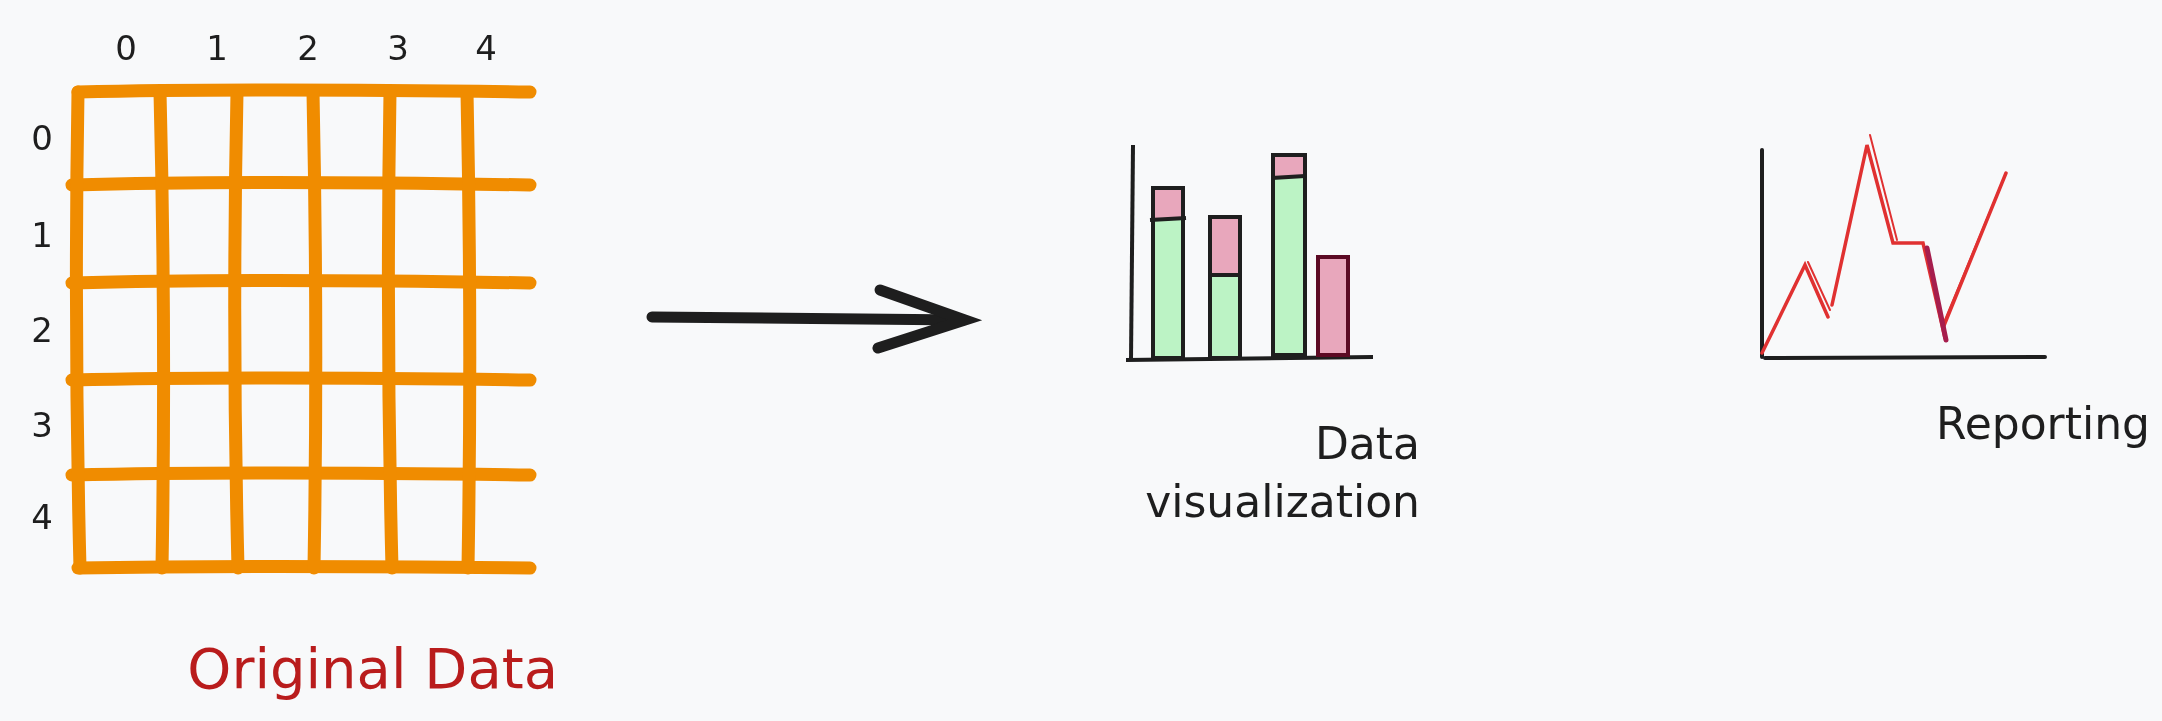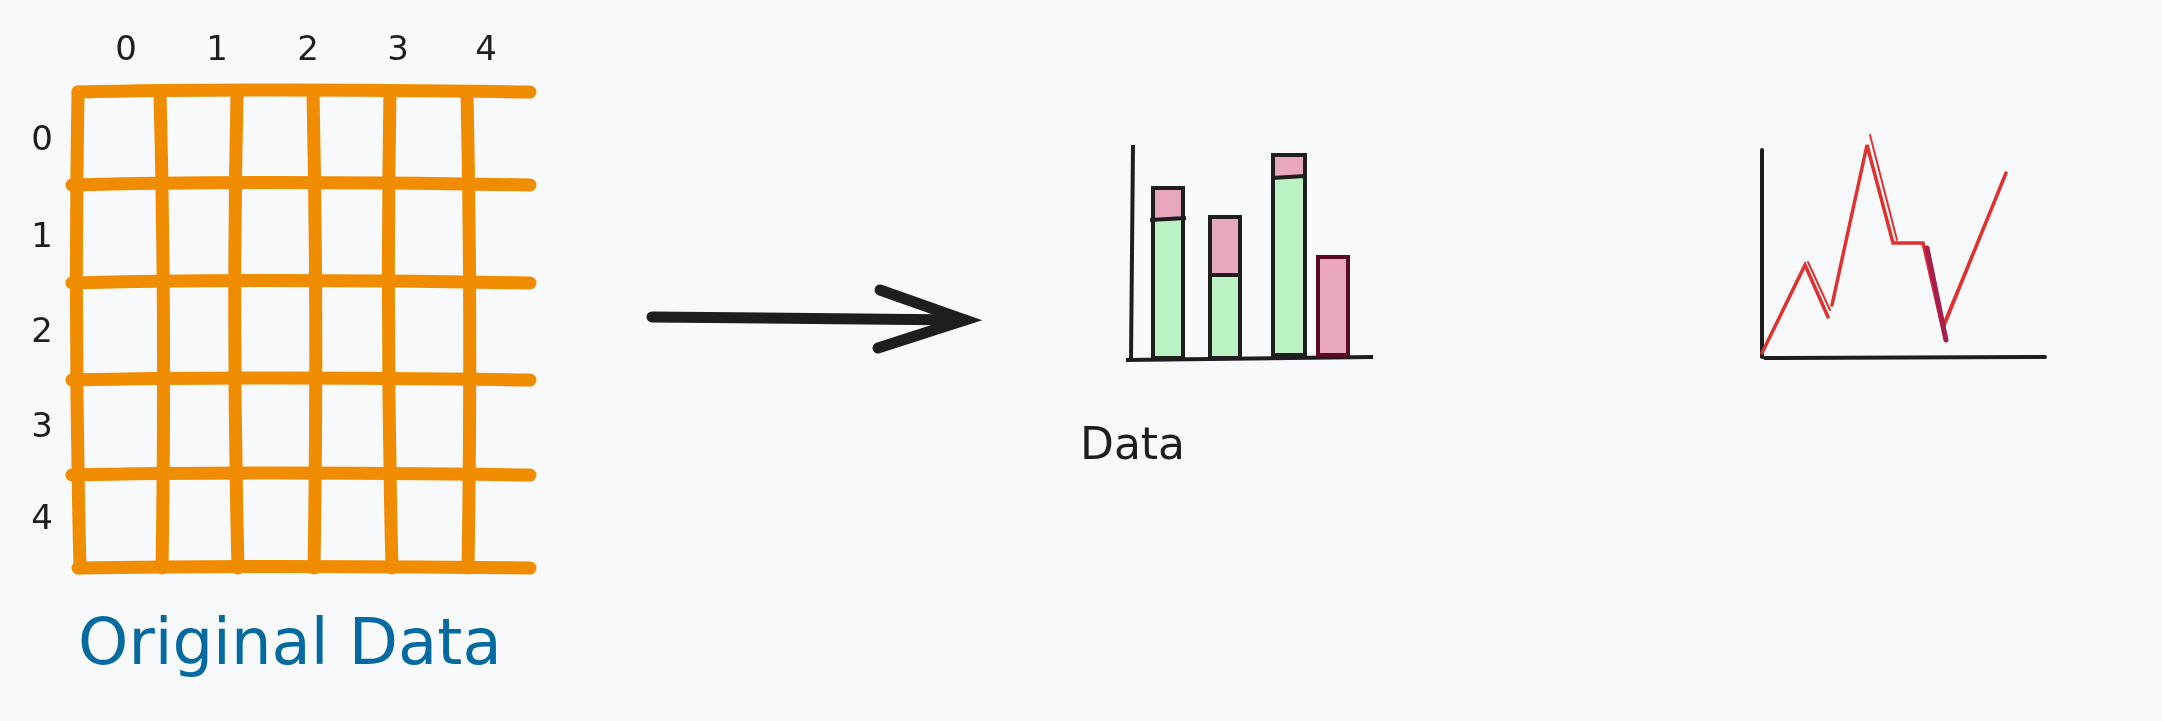--- a/index.html
+++ b/index.html
@@ -1,21 +1,21 @@
 <!DOCTYPE html>
 <html><head>
 <meta charset="utf-8">
 <style>
   html, body { margin:0; padding:0; }
   body { width:2162px; height:721px; background:#f8f9fa; position:relative; overflow:hidden;
          font-family:"DejaVu Sans", sans-serif; }
   svg { position:absolute; left:0; top:0; }
-  .lbl { position:absolute; color:#1e1e1e; font-family:"DejaVu Sans", sans-serif; text-align:left; }
+  .lbl { position:absolute; color:#1e1e1e; font-family:"DejaVu Sans", sans-serif; text-align:right; }
   .idx { font-size:34px; width:40px; text-align:center; }
-  .title-blue { color:#0369a1; font-size:64px; }
+  .title-blue { color:#b91c1c; font-size:56px;margin-top:31px; }
   .cap { font-size:44px; line-height:58px; }
 </style>
 </head>
 <body>
 
 <svg width="2162" height="721" viewBox="0 0 2162 721">
 
   <g stroke="#f08c00" stroke-width="13" stroke-linecap="round" fill="none">
     <path d="M78 92 Q250 88 530 92"></path>
     <path d="M72 185 Q250 180 530 185"></path>
@@ -75,16 +75,18 @@
 <div class="lbl idx" style="left:22px;top:118px;">0</div>
 <div class="lbl idx" style="left:22px;top:215px;">1</div>
 <div class="lbl idx" style="left:22px;top:310px;">2</div>
 <div class="lbl idx" style="left:22px;top:405px;">3</div>
 <div class="lbl idx" style="left:22px;top:497px;">4</div>
 
 <div class="lbl title-blue" style="left:78px;top:605px;width:480px;">Original Data</div>
 
 <div class="lbl cap" style="left:1080px;top:415px;width:340px;">
   <div>Data</div>
+  <div>visualization</div>
 </div>
 
 <div class="lbl cap" style="left:1650px;top:395px;width:500px;">
+  <div>Reporting</div>
 </div>
 
 </body></html>

